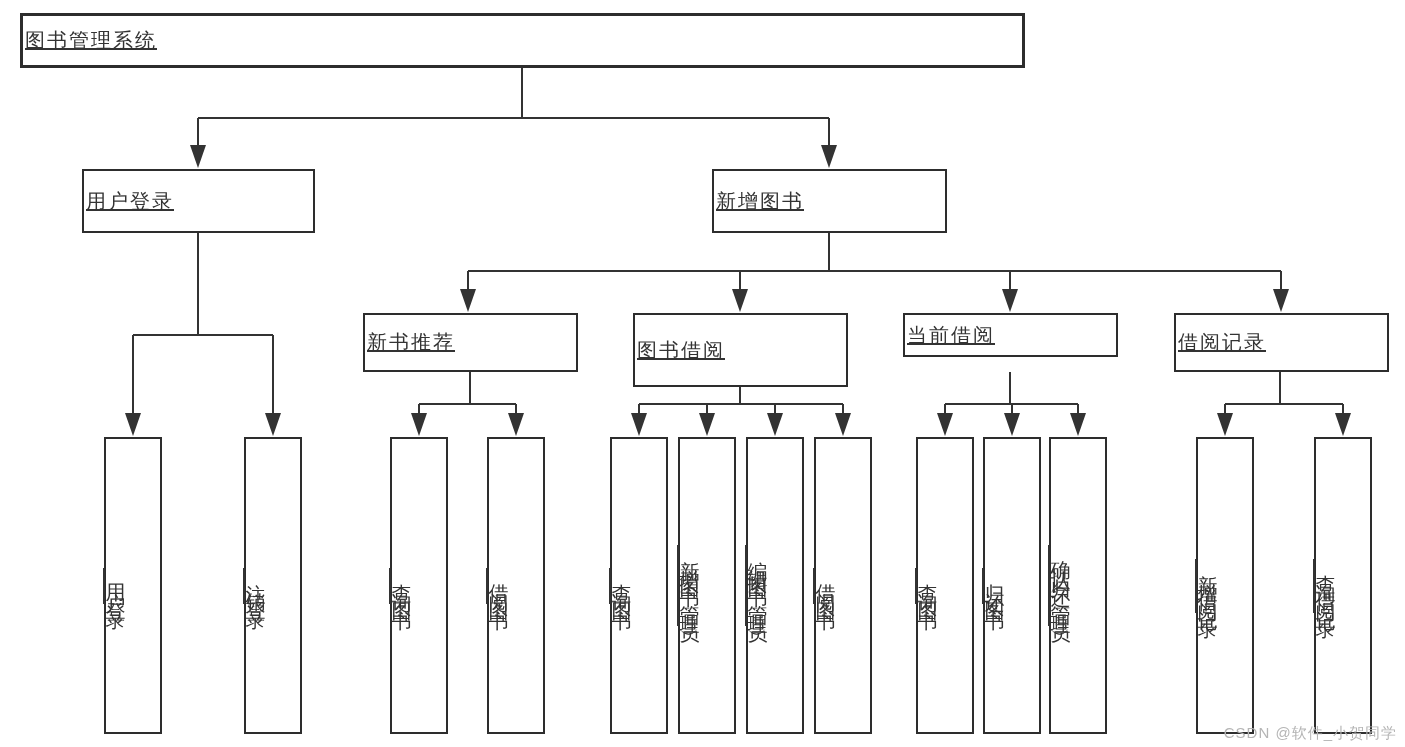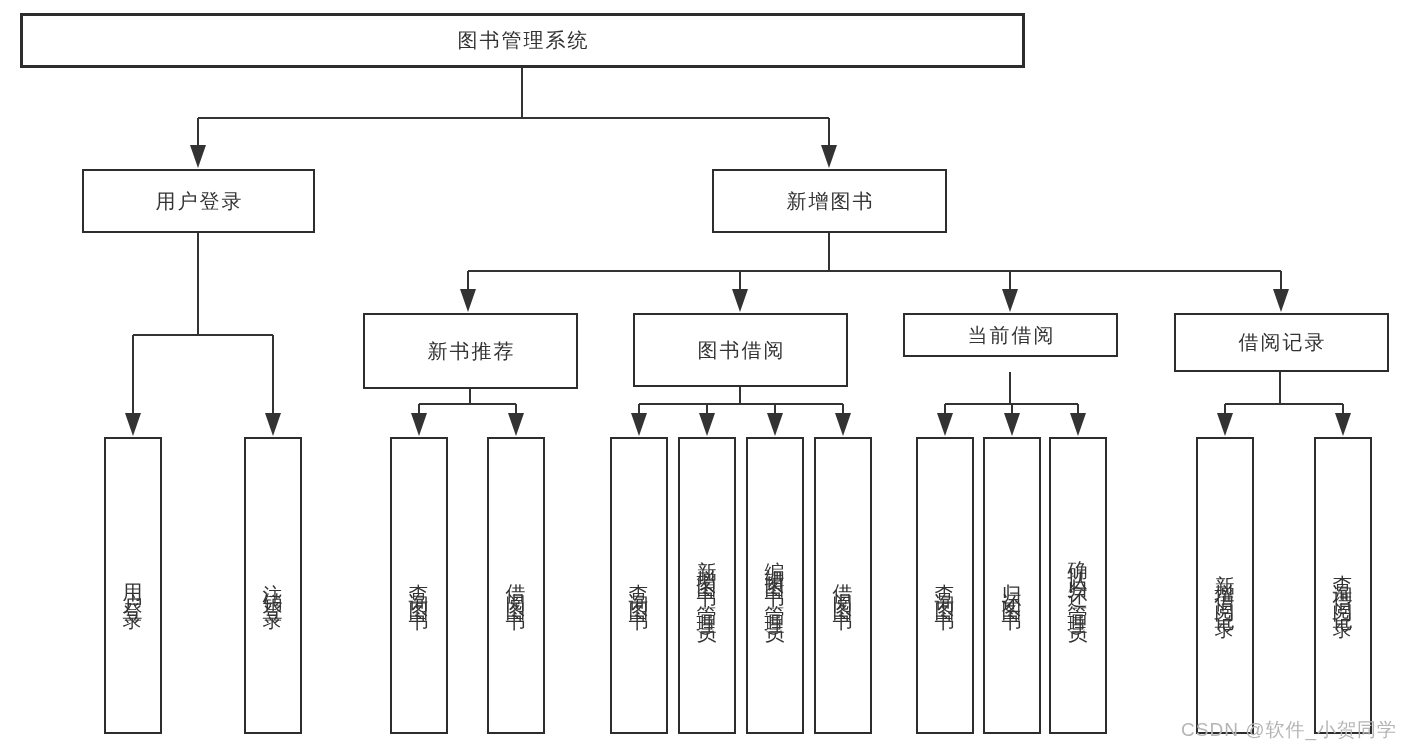--- a/index.html
+++ b/index.html
@@ -25,22 +25,22 @@
     fill: #333333;
     stroke: none;
   }
   .box {
     position: absolute;
     box-sizing: border-box;
     background: #ffffff;
     border: 2px solid #2d2d2d;
     display: flex;
     align-items: center;
-    justify-content: center;
     color: #333333;
+    text-decoration: underline;
   }
   .hbox {
     font-size: 20px;
     letter-spacing: 2px;
     text-indent: 2px;
   }
   .root-box {
     border-width: 3px;
     left: 20px; top: 13px; width: 1005px; height: 55px;
   }
@@ -49,21 +49,21 @@
     text-orientation: mixed;
     font-size: 20px;
     line-height: 1;
     letter-spacing: 9px;
     white-space: nowrap;
   }
   
   .b-user-login   { left: 82px;  top: 169px; width: 233px; height: 64px; }
   .b-book-mgmt    { left: 712px; top: 169px; width: 235px; height: 64px; }
   
-  .b-new-book     { left: 363px;  top: 313px; width: 215px; height: 76px; }
+  .b-new-book     { left: 363px;  top: 313px; width: 215px; height: 59px; }
   .b-book-borrow  { left: 633px;  top: 313px; width: 215px; height: 74px; }
   .b-cur-borrow   { left: 903px;  top: 313px; width: 215px; height: 44px; }
   .b-borrow-rec   { left: 1174px; top: 313px; width: 215px; height: 59px; }
   
   .leaf { top: 437px; width: 58px; height: 297px; }
   .l-user-login { left: 104px; }
   .l-logout     { left: 244px; }
   .l-nb-query   { left: 390px; }
   .l-nb-borrow  { left: 487px; }
   .l-bb-query   { left: 610px; }
@@ -72,21 +72,21 @@
   .l-bb-borrow  { left: 814px; }
   .l-cb-query   { left: 916px; }
   .l-cb-return  { left: 983px; }
   .l-cb-confirm { left: 1049px; }
   .l-br-add     { left: 1196px; }
   .l-br-query   { left: 1314px; }
   .watermark {
     position: absolute;
     right: 8px;
     bottom: 4px;
-    font-size: 19px;
+    font-size: 15px;
     letter-spacing: 1px;
     color: #b5b5b5;
     z-index: 5;
     pointer-events: none;
   }
 </style>
 </head>
 <body>
 
 <div class="canvas">

